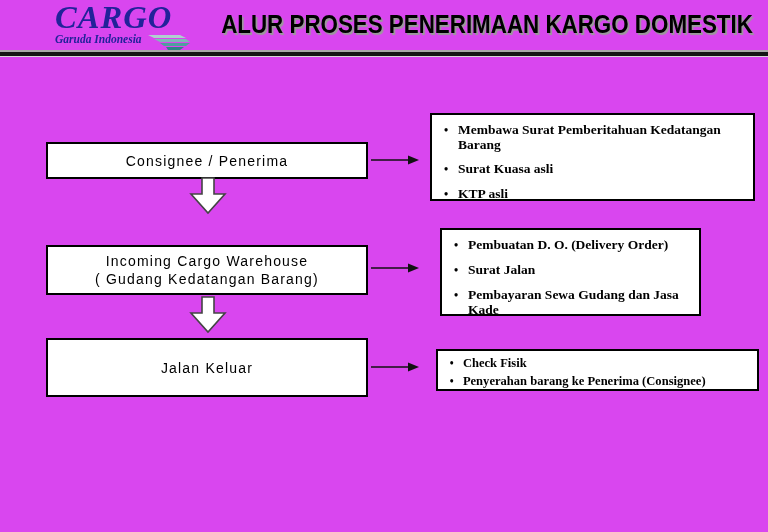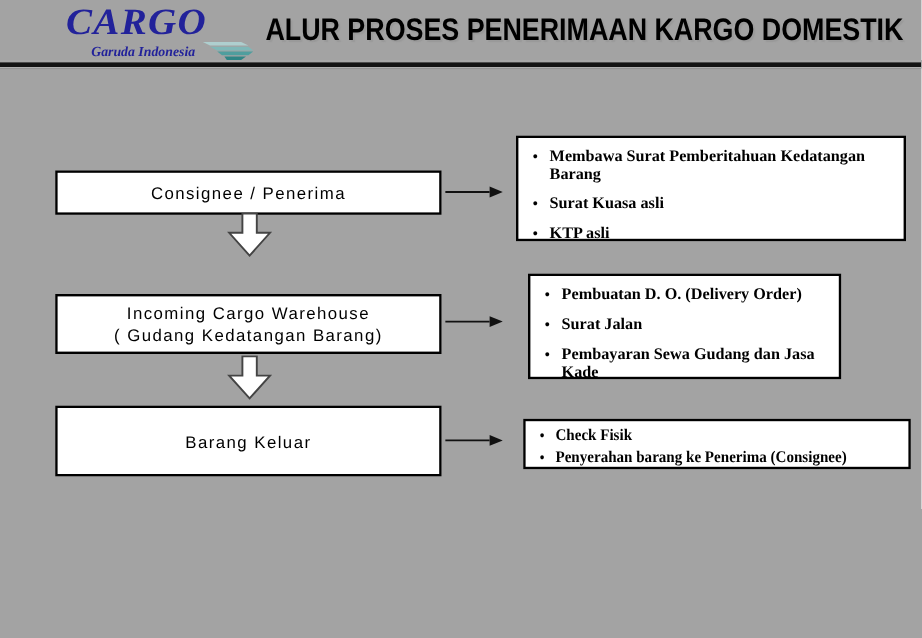--- a/index.html
+++ b/index.html
@@ -1,34 +1,34 @@
 <!DOCTYPE html>
 <html><head>
 <meta charset="utf-8">
 <style>
   html,body{margin:0;padding:0;background:#ffffff;}
   .slide{
     position:relative;
     width:768px;height:532px;
-    background:#a3a3a3;
+    background:#d946ef;
     font-family:"Liberation Sans", sans-serif;
     overflow:hidden;
   }
   
   .logo{
     position:absolute;left:55px;top:2px;width:165px;height:48px;
     color:#22229a;
   }
   .logo-brand{
     font-family:"Liberation Serif", serif;
     font-style:italic;font-weight:700;
     font-size:31px;line-height:31px;letter-spacing:1px;
     transform:scaleX(1.05);transform-origin:left;
   }
-  .logo-sub-row{display:flex;align-items:flex-end;gap:4px;margin-top:0px;margin-left:21px;}
+  .logo-sub-row{display:flex;align-items:flex-start;gap:4px;margin-top:0px;}
   .logo-sub{
     font-family:"Liberation Serif", serif;
     font-style:italic;font-weight:700;
     font-size:11.5px;line-height:13px;white-space:nowrap;
   }
   .page-title{
     position:absolute;left:212px;top:2px;width:550px;height:44px;
     display:flex;align-items:center;justify-content:center;
     font-weight:700;font-size:26px;color:#000;
     letter-spacing:0px;white-space:nowrap;
@@ -139,21 +139,21 @@
       </div>
     <div class="bullet-item">
         <span>Pembayaran Sewa Gudang dan Jasa Kade</span>
       </div>
   </div>
   <svg class="down-arrow da-2" viewBox="0 0 40 38">
     <path d="M14 1 L26 1 L26 17 L37 17 L20 36 L3 17 L14 17 Z" fill="#ffffff" stroke="#444" stroke-width="1.6" stroke-linejoin="miter"></path>
   </svg>
 
   <div class="flow-box box-3">
-    <span>Barang Keluar</span>
+    <span>Jalan Keluar</span>
   </div>
   <svg class="right-arrow ra-3" viewBox="0 0 48 12">
     <line x1="0" y1="6" x2="37" y2="6" stroke="#111" stroke-width="1.6"></line>
     <polygon points="37,1.5 48,6 37,10.5" fill="#111"></polygon>
   </svg>
   <div class="detail-box db-3">
     <div class="bullet-item">
         <span>Check Fisik</span>
       </div>
     <div class="bullet-item">

